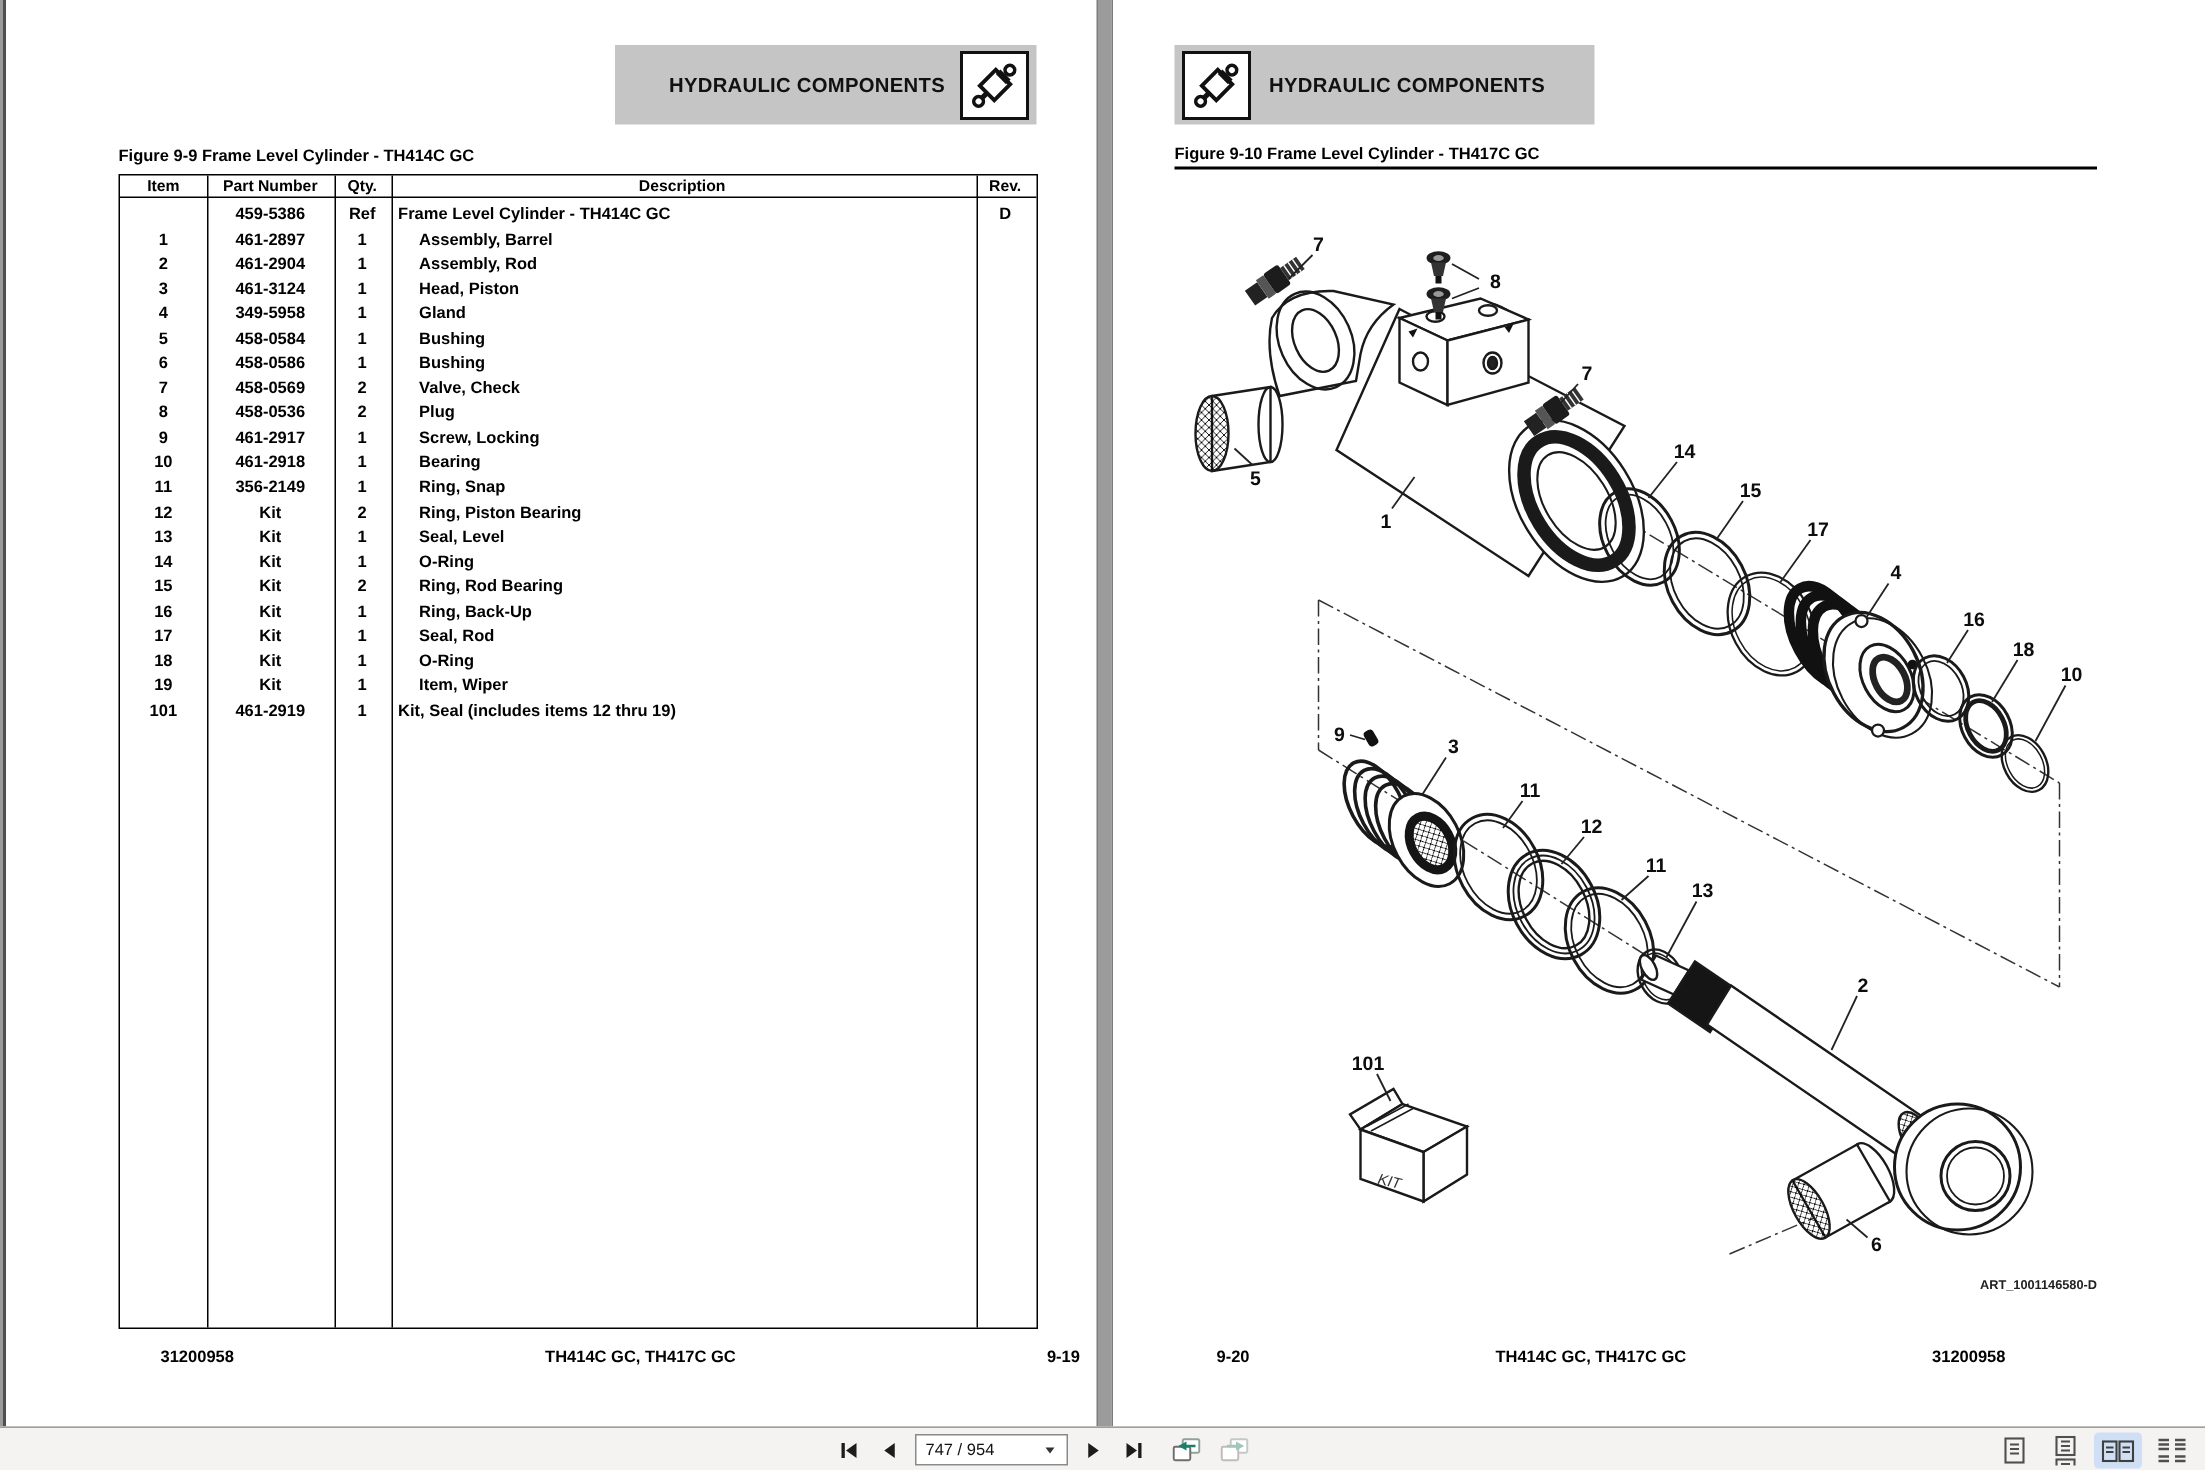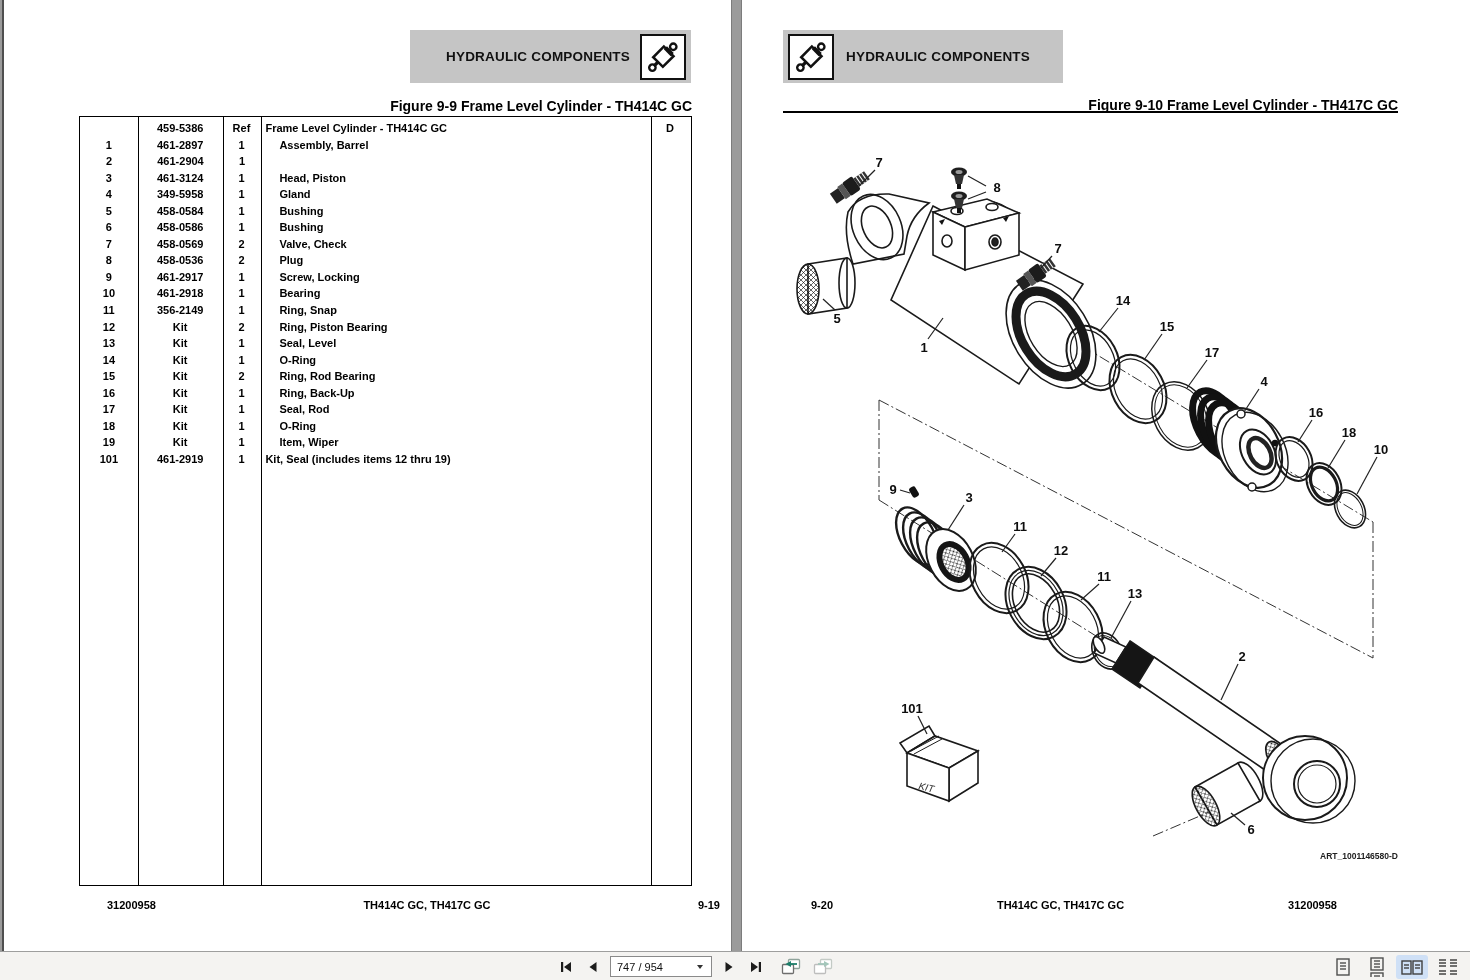--- a/index.html
+++ b/index.html
@@ -11,21 +11,21 @@
 
   
   .banner { position:absolute; height:53px; background:#c5c5c5; display:flex; align-items:center; }
   .banner .btxt { font-size:13.5px; font-weight:bold; color:#111; letter-spacing:.2px; white-space:nowrap; }
   .icon-box { width:46px; height:46px; background:#fff; border:2px solid #111;
               display:flex; align-items:center; justify-content:center; flex:0 0 auto; }
   .banner-l { left:406px; top:30px; width:281px; justify-content:flex-end; padding-right:5px; gap:10px; }
   .banner-r { left:41px;  top:30px; width:280px; justify-content:flex-start; padding-left:5px; gap:12px; }
 
   
-  .fig-title { position:absolute; font-size:14px; font-weight:bold; color:#000; text-align:right; }
+  .fig-title { position:absolute; font-size:11px; font-weight:bold; color:#000; text-align:left; }
   .fig-title-l { left:75px; top:98px;  width:613px; }
   .fig-title-r { left:41px; top:97px;  width:615px; }
   .title-rule  { position:absolute; left:41px; top:111px; width:615px; height:2px; background:#000; }
   .pg-footer { position:absolute; top:899px; display:flex; justify-content:space-between;
                font-size:11px; font-weight:bold; color:#000;margin-left:28px; }
   .pg-footer-l { left:75px; width:613px; }
   .pg-footer-r { left:41px; width:526px; }
 
   
   .parts-table { position:absolute; left:75px; top:116px; width:613px; height:770px;
@@ -88,39 +88,47 @@
     </span>
   </div>
 
   <div class="fig-title fig-title-l">Figure 9-9 Frame Level Cylinder - TH414C GC</div>
 
   <div class="parts-table">
     <div class="col-sep sep1"></div>
     <div class="col-sep sep2"></div>
     <div class="col-sep sep3"></div>
     <div class="col-sep sep4"></div>
+    <div class="thead">
+      <div class="c-item">Item</div>
+      <div class="c-part">Part Number</div>
+      <div class="c-qty">Qty.</div>
+      <div class="c-desc" style="text-align:center;padding-left:0;">Description</div>
+      <div class="c-rev">Rev.</div>
+    </div>
     <div class="tbody">
         <div class="trow">
           <div class="cell c-item"></div>
           <div class="cell c-part">459-5386</div>
           <div class="cell c-qty">Ref</div>
           <div class="cell c-desc">Frame Level Cylinder - TH414C GC</div>
           <div class="cell c-rev">D</div>
         </div>
         <div class="trow">
           <div class="cell c-item">1</div>
           <div class="cell c-part">461-2897</div>
           <div class="cell c-qty">1</div>
           <div class="cell c-desc indent">Assembly, Barrel</div>
           <div class="cell c-rev"></div>
         </div>
         <div class="trow">
           <div class="cell c-item">2</div>
           <div class="cell c-part">461-2904</div>
           <div class="cell c-qty">1</div>
+          <div class="cell c-desc indent">Assembly, Rod</div>
           <div class="cell c-rev"></div>
         </div>
         <div class="trow">
           <div class="cell c-item">3</div>
           <div class="cell c-part">461-3124</div>
           <div class="cell c-qty">1</div>
           <div class="cell c-desc indent">Head, Piston</div>
           <div class="cell c-rev"></div>
         </div>
         <div class="trow">

